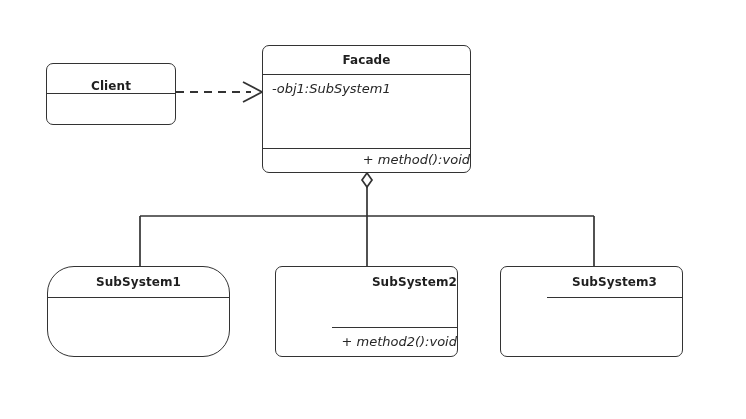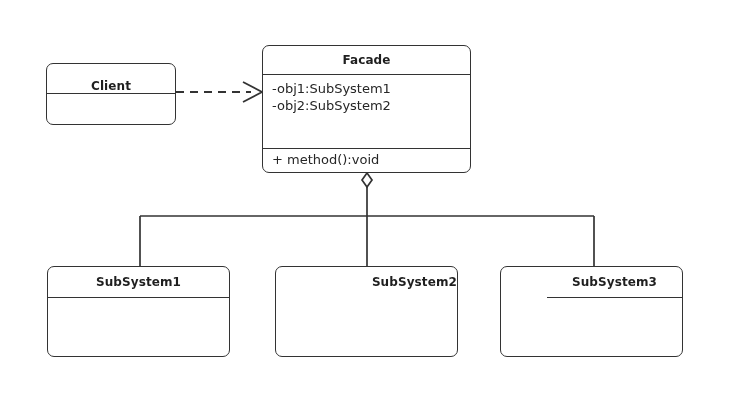--- a/index.html
+++ b/index.html
@@ -47,36 +47,37 @@
   }
   .compartment-members {
     padding-left: 9px;
   }
   .member-line {
     font-size: 13px;
     color: #262626;
     line-height: 16.5px;
     white-space: pre;
     text-align: left;
+    font-style: italic;
   }
   .compartment-empty {
     
   }
 
   
   #client-class   { left: 46px;  top: 63px;  width: 130px; height: 62px; }
   #client-class   .c-title  { height: 29px; justify-content: flex-end; }
   #client-class   .c-body   { flex: 1; }
 
   #facade-class   { left: 262px; top: 45px;  width: 209px; height: 128px; }
   #facade-class   .c-title  { height: 28px; }
   #facade-class   .c-attrs  { height: 74px; justify-content: flex-start; padding-top: 6px; }
-  #facade-class   .c-ops    { flex: 1; }
+  #facade-class   .c-ops    { flex: 1; align-items: flex-end; }
 
-  #subsystem1-class { left: 47px;  top: 266px; width: 183px; height: 91px; }
+  #subsystem1-class { left: 47px;  top: 266px; width: 183px; height: 91px; border-radius: 27px; }
   #subsystem2-class { left: 275px; top: 266px; width: 183px; height: 91px; align-items: flex-end; }
   #subsystem3-class { left: 500px; top: 266px; width: 183px; height: 91px; padding-left: 46px; }
   .subsystem-class .c-title { height: 30px; }
   .subsystem-class .c-body  { height: 30px; }
   .subsystem-class .c-ops   { flex: 1; }
 
   
   #connector-layer {
     position: absolute;
     left: 0;
@@ -122,39 +123,41 @@
     </div>
     <div class="uml-compartment c-body compartment-empty"></div>
   </div>
 
   <div id="facade-class" class="uml-class">
     <div class="uml-compartment c-title">
       <div class="compartment-title">Facade</div>
     </div>
     <div class="uml-compartment c-attrs compartment-members">
       <div class="member-line">-obj1:SubSystem1</div>
-      <div class="member-line">-obj2:SubSystem2</div>
     </div>
     <div class="uml-compartment c-ops compartment-members">
       <div class="member-line">+ method():void</div>
     </div>
   </div>
 
   <div id="subsystem1-class" class="uml-class subsystem-class">
     <div class="uml-compartment c-title">
       <div class="compartment-title">SubSystem1</div>
     </div>
     <div class="uml-compartment c-body compartment-empty"></div>
   </div>
 
   <div id="subsystem2-class" class="uml-class subsystem-class">
     <div class="uml-compartment c-title">
       <div class="compartment-title">SubSystem2</div>
     </div>
     <div class="uml-compartment c-body compartment-empty"></div>
+    <div class="uml-compartment c-ops compartment-members">
+      <div class="member-line">+ method2():void</div>
+    </div>
   </div>
 
   <div id="subsystem3-class" class="uml-class subsystem-class">
     <div class="uml-compartment c-title">
       <div class="compartment-title">SubSystem3</div>
     </div>
     <div class="uml-compartment c-body compartment-empty"></div>
   </div>
 
 </div>

